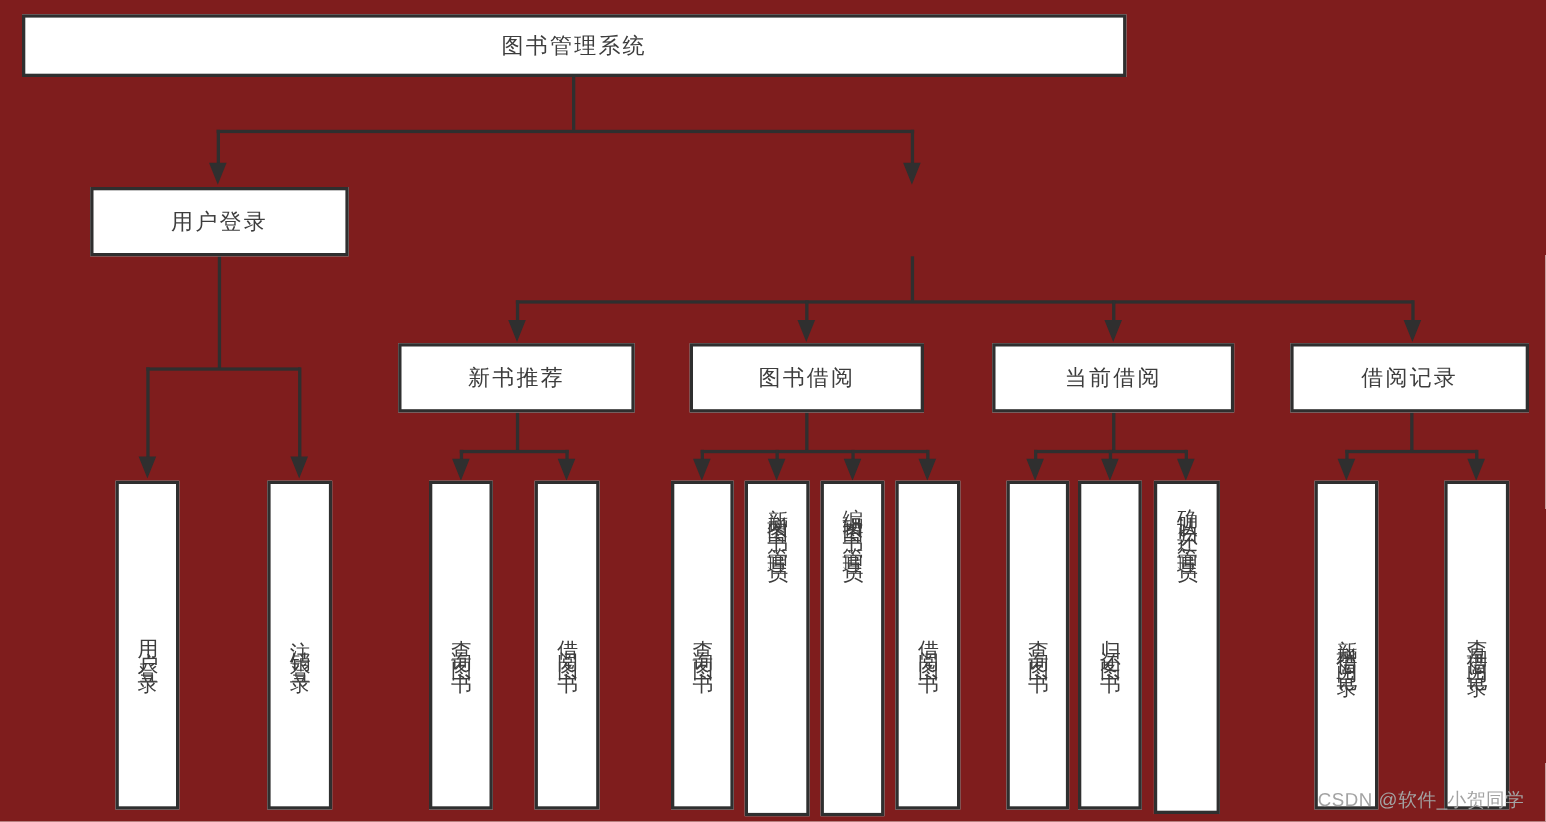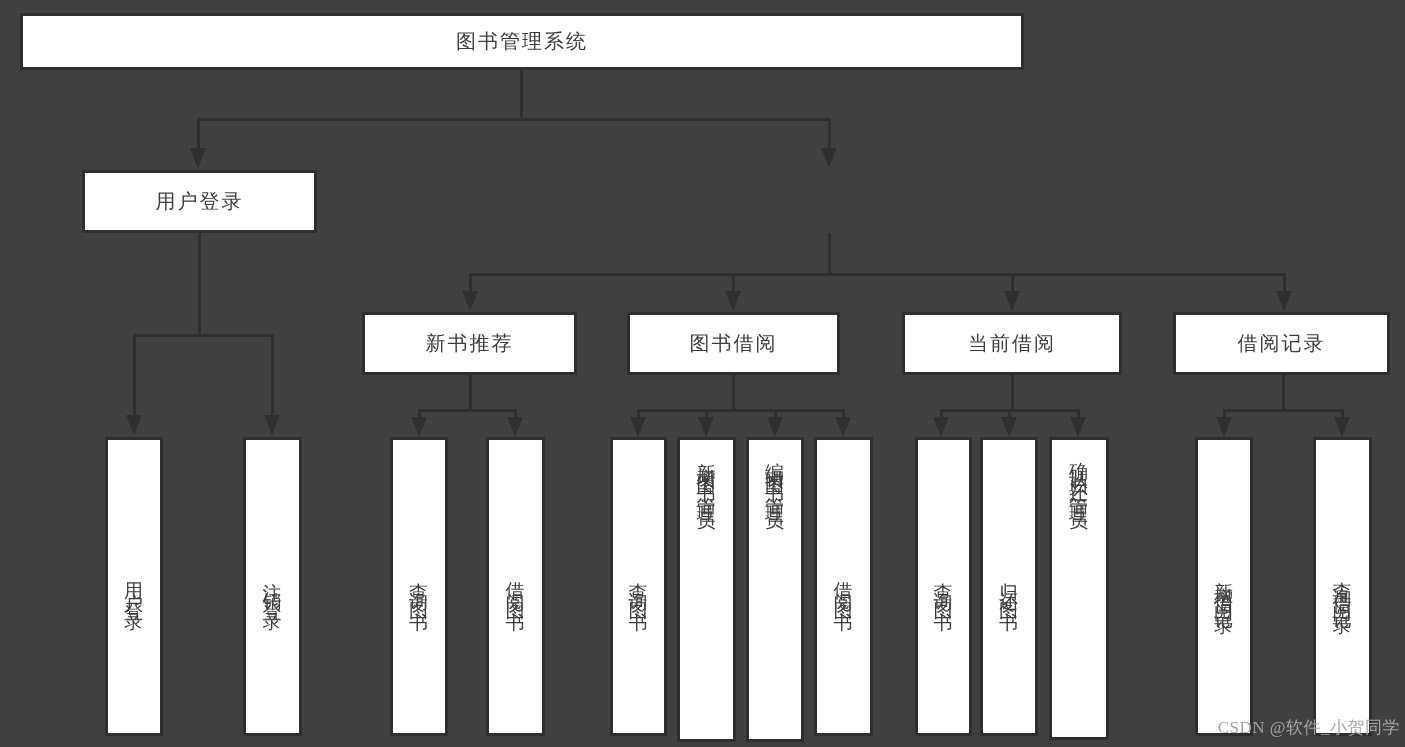--- a/index.html
+++ b/index.html
@@ -1,18 +1,18 @@
 <!DOCTYPE html>
 <html><head>
 <meta charset="utf-8">
 <style>
   html,body{margin:0;padding:0;background:#ffffff;}
   .stage{
-    position:relative;width:1405px;height:747px;background:#404040;overflow:hidden;
-    font-family:Liberation Serif, serif;
+    position:relative;width:1405px;height:747px;background:#7f1d1d;overflow:hidden;
+    font-family:Liberation Sans, sans-serif;
   }
   .box{
     position:absolute;box-sizing:border-box;background:#ffffff;
     border:3px solid #2f2f2f;
     display:flex;align-items:center;justify-content:center;
     color:#3d3d3d;font-size:20px;letter-spacing:2px;white-space:nowrap;
   }
   .leaf{
     position:absolute;box-sizing:border-box;background:#ffffff;
     border:3px solid #2f2f2f;
@@ -26,21 +26,21 @@
   .leaf.top{align-items:flex-start;}
   .leaf.top .vtxt{padding-top:7px;letter-spacing:7px;}
   .v{position:absolute;width:2.5px;background:#2f2f2f;}
   .h{position:absolute;height:2.5px;background:#2f2f2f;}
   .tri{
     position:absolute;width:0;height:0;
     border-left:8px solid transparent;border-right:8px solid transparent;
     border-top:20px solid #2f2f2f;
   }
   .watermark{
-    position:absolute;top:716px;right:5px;
+    position:absolute;top:716px;right:19px;
     color:#a3a3a3;font-size:17px;letter-spacing:0.5px;white-space:nowrap;
   }
 </style>
 </head>
 <body>
 
 <div class="stage">
 
   <div class="v" style="left:520px;top:70px;height:48px"></div>
   <div class="h" style="left:197px;top:118px;width:634px"></div>

